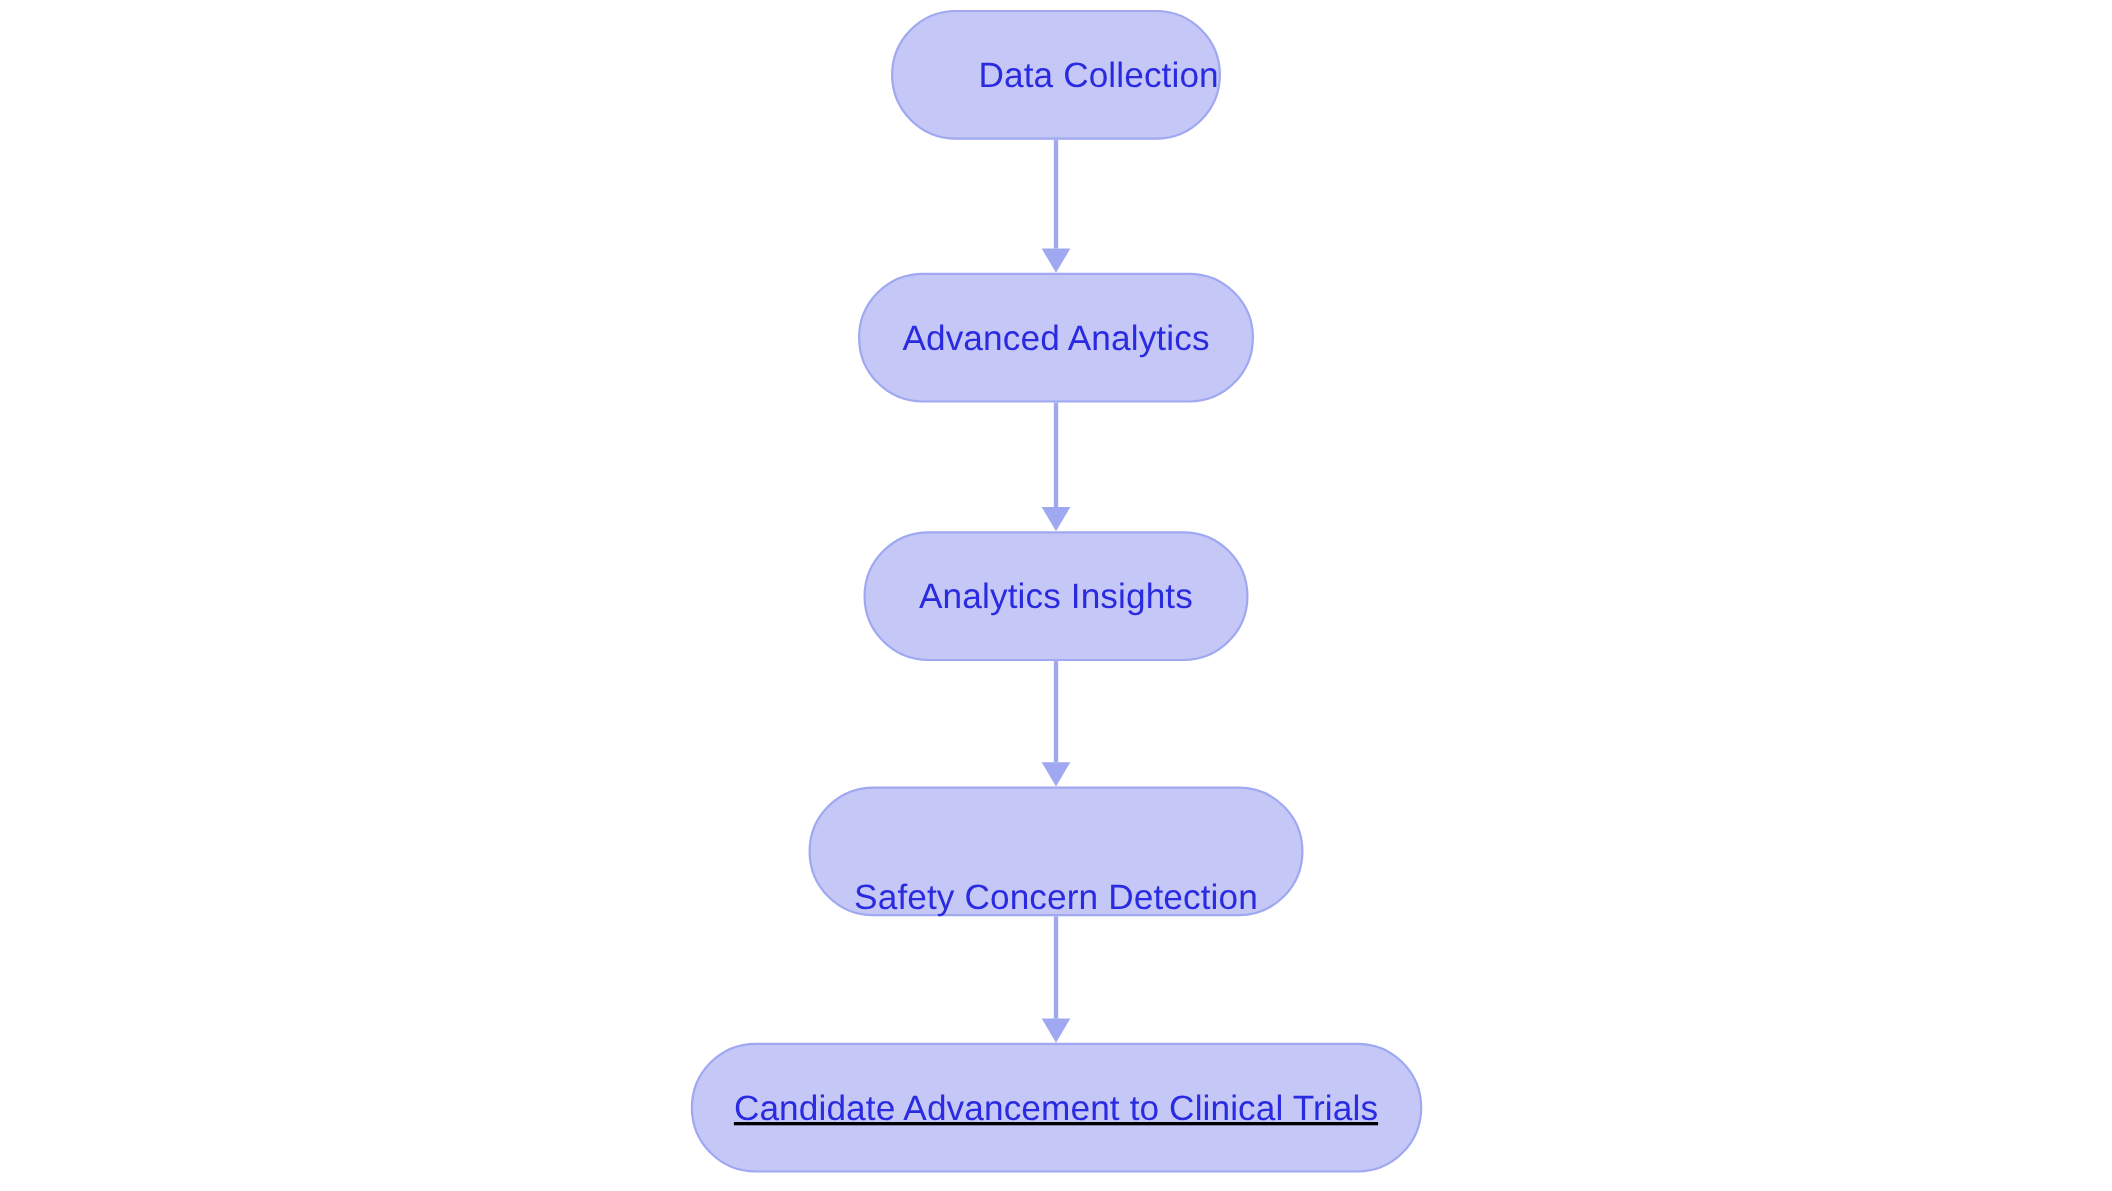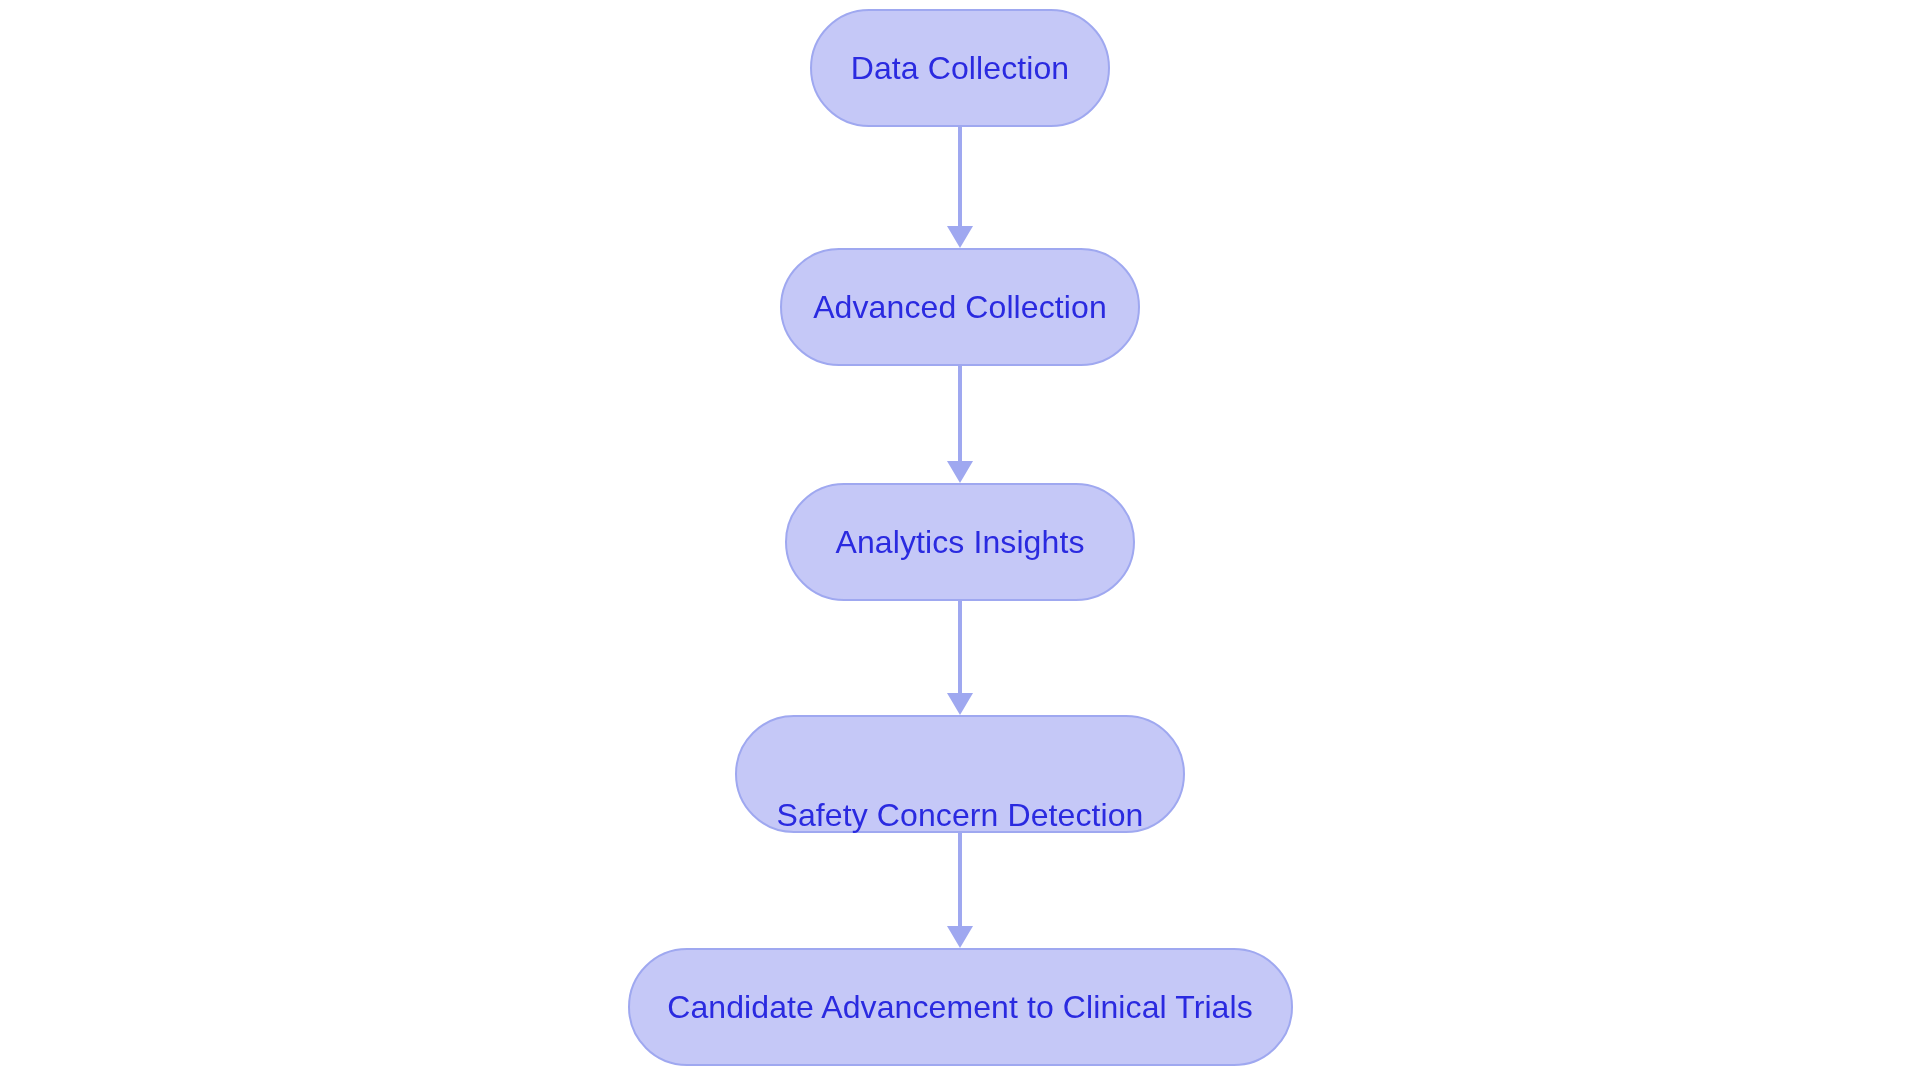--- a/index.html
+++ b/index.html
@@ -87,31 +87,31 @@
   .spacer-top { height: 9px; flex: none; }
 </style>
 </head>
 <body>
 
 <div id="flowchart">
   <div class="flow-column">
 
     <div class="spacer-top"></div>
 
-    <div class="node" style="width:300px;">
+    <div class="node" style="width:300px;justify-content:flex-end;">
       <span class="node-label">Data Collection</span>
     </div>
 
     <div class="connector gap-1">
       <div class="connector-stem"></div>
       <div class="connector-head"></div>
     </div>
 
     <div class="node" style="width:360px;">
-      <span class="node-label">Advanced Collection</span>
+      <span class="node-label">Advanced Analytics</span>
     </div>
 
     <div class="connector gap-2">
       <div class="connector-stem"></div>
       <div class="connector-head"></div>
     </div>
 
     <div class="node" style="width:350px;">
       <span class="node-label">Analytics Insights</span>
     </div>
@@ -123,18 +123,18 @@
 
     <div class="node" style="width:450px;align-items:flex-end;">
       <span class="node-label">Safety Concern Detection</span>
     </div>
 
     <div class="connector gap-4">
       <div class="connector-stem"></div>
       <div class="connector-head"></div>
     </div>
 
-    <div class="node" style="width:665px;">
+    <div class="node" style="width:665px;text-decoration:underline;">
       <span class="node-label">Candidate Advancement to Clinical Trials</span>
     </div>
 
   </div>
 </div>
 
 </body></html>

